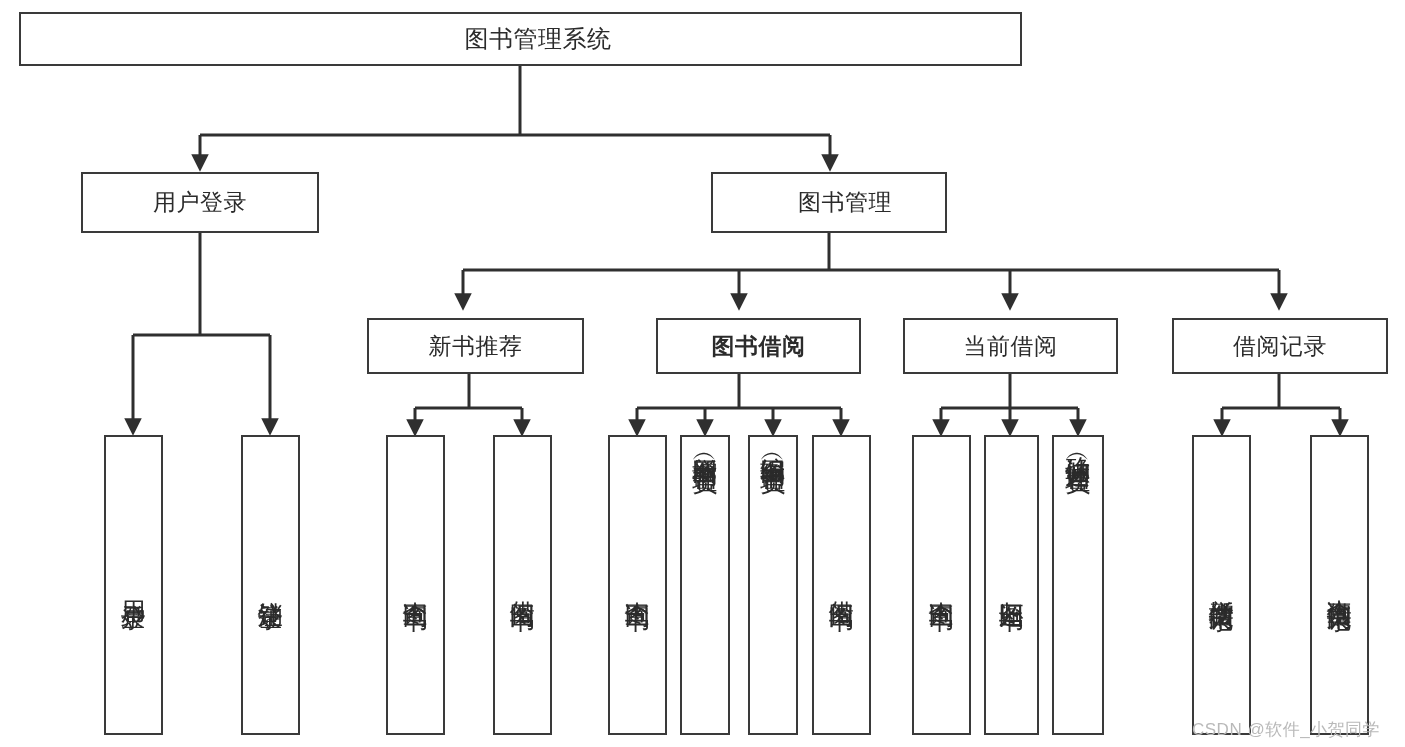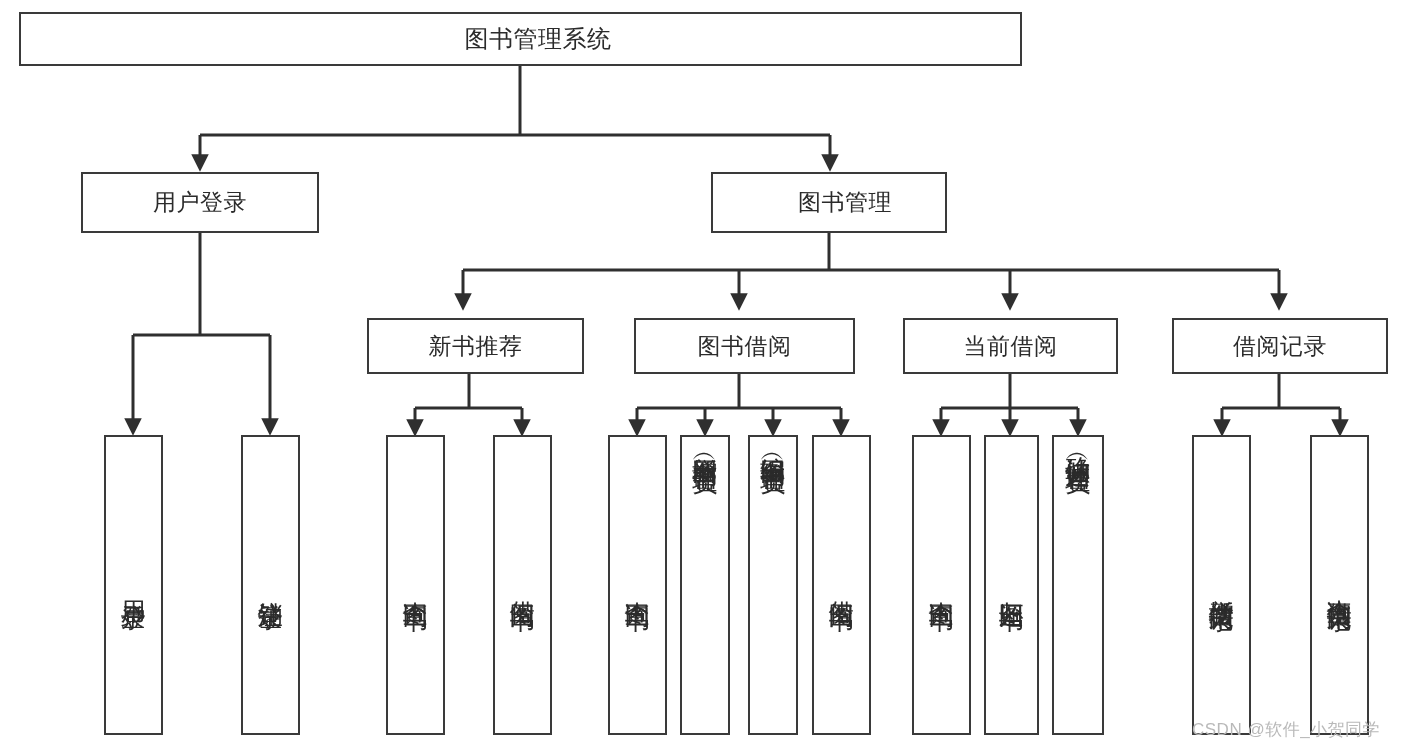--- a/index.html
+++ b/index.html
@@ -140,21 +140,21 @@
   <div class="node horiz" style="left:81px; top:172px; width:238px; height:61px;">
     <span class="node-label">用户登录</span>
   </div>
   <div class="node horiz" style="left:711px; top:172px; width:236px; height:61px;padding-left:32px;">
     <span class="node-label">图书管理</span>
   </div>
 
   <div class="node horiz" style="left:361px; top:318px; width:217px; height:56px;margin-left:6px;">
     <span class="node-label">新书推荐</span>
   </div>
-  <div class="node horiz" style="left:634px; top:318px; width:221px; height:56px;">
+  <div class="node horiz" style="left:656px; top:318px; width:205px; height:56px;font-weight:bold;">
     <span class="node-label">图书借阅</span>
   </div>
   <div class="node horiz" style="left:1172px; top:318px; width:216px; height:56px;">
     <span class="node-label">借阅记录</span>
   </div>
   <div class="node horiz" style="left:903px; top:318px; width:215px; height:56px;">
     <span class="node-label">当前借阅</span>
   </div>
 
   <div class="node leaf center-text" style="left:104px; top:435px; width:59px; height:300px;">

